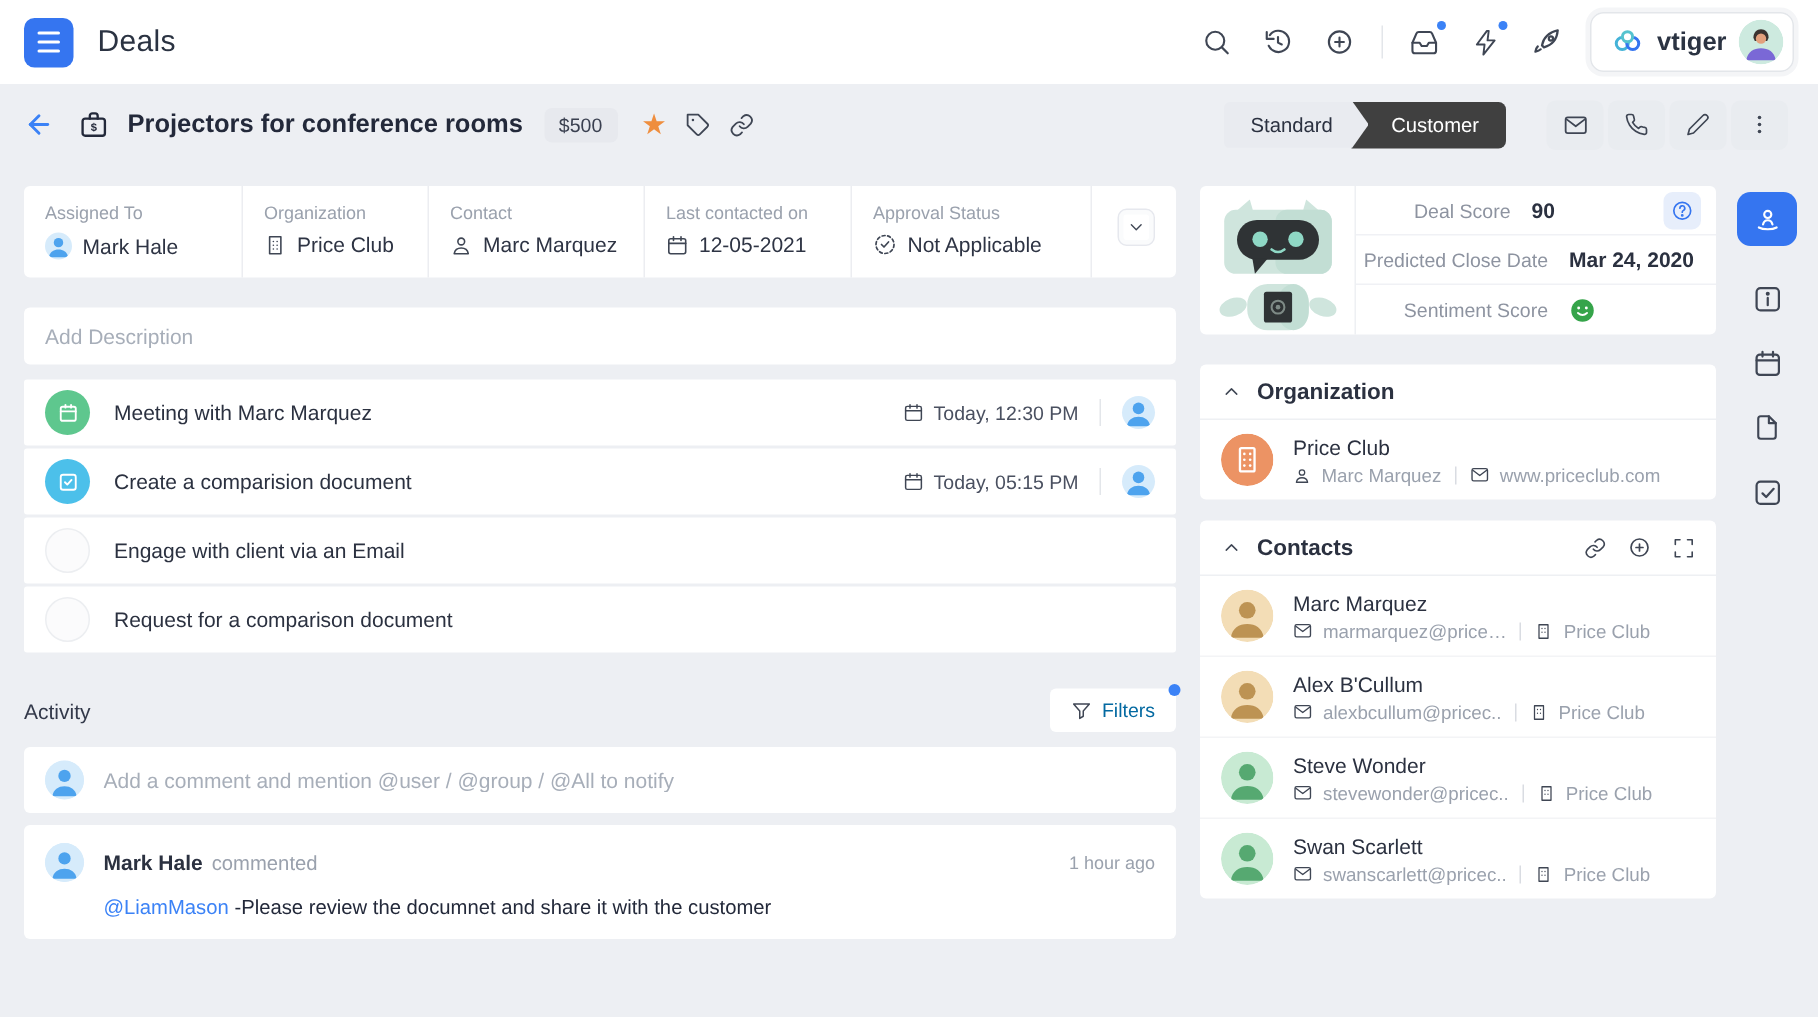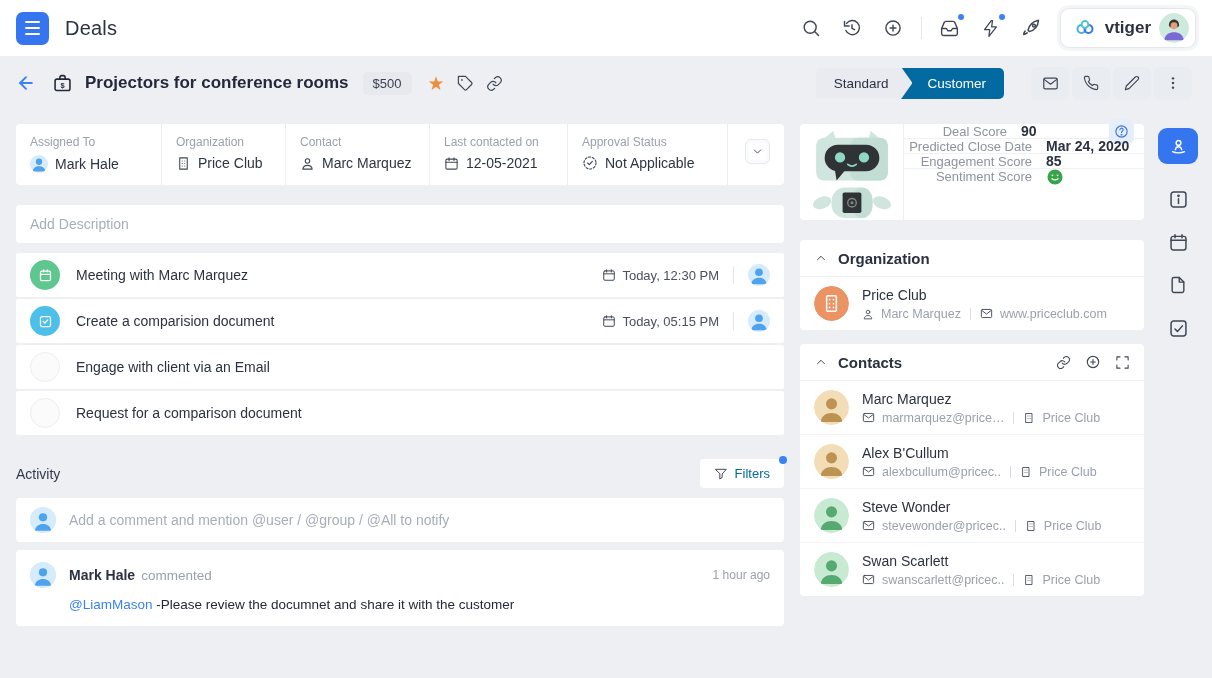--- a/index.html
+++ b/index.html
@@ -26,21 +26,21 @@
   .back-btn { cursor:pointer; }
   .deal-icon { margin-left:16px; }
   .deal-title { margin-left:12px; font-size:17px; font-weight:700; color:#23293a; }
   .amount-badge { margin-left:14px; background:#e7e9ee; border-radius:5px; padding:4px 10px; font-size:13px; color:#3a4050; }
   .star { margin-left:16px; color:#ef8e3e; font-size:19px; line-height:1; cursor:pointer; }
   .hd-mini { margin-left:12px; cursor:pointer; }
   .hd-right { margin-left:auto; display:flex; align-items:center; }
   .stage-track { display:flex; align-items:center; margin-right:24px; }
   .stage { font-size:13.5px; padding:8px 18px; }
   .stage-std { background:#e9ebf0; color:#2b3140; border-radius:4px 0 0 4px; clip-path:polygon(0 0, calc(100% - 11px) 0, 100% 50%, calc(100% - 11px) 100%, 0 100%); padding-right:24px; margin-right:-11px; position:relative; z-index:2; cursor:pointer; }
-  .stage-cust { background:#0369a1; color:#fff; border-radius:0 5px 5px 0; padding-left:26px; cursor:pointer; }
+  .stage-cust { background:#404040; color:#fff; border-radius:0 5px 5px 0; padding-left:26px; cursor:pointer; }
   .act-btn { width:38px; height:33px; background:#e9ecf0; border-radius:6px; display:flex; align-items:center; justify-content:center; margin-left:3px; cursor:pointer; }
 
   
   .main { display:flex; align-items:flex-start; padding:0 8px 0 16px; }
   .col-left { width:768px; }
   .col-right { width:344px; margin-left:16px; }
   .rail { width:44px; margin-left:12px; display:flex; flex-direction:column; align-items:center; padding-top:18px; gap:19px; }
 
   .card { background:#fff; border-radius:4px; }
 
@@ -86,21 +86,21 @@
   .cc-action { font-size:13.5px; color:#9aa1ad; margin-left:-7px; }
   .cc-time { margin-left:auto; font-size:12px; color:#9aa1ad; }
   .cc-body { margin-top:9px; padding-left:39px; font-size:13.5px; color:#23293a; }
   .cc-mention { color:#3b82f6; cursor:pointer; }
 
   
   .ai-card { margin-top:14px; }
   .ai-top { display:flex; }
   .robot-col { width:104px; border-right:1px solid #eef0f3; display:flex; align-items:center; justify-content:center; }
   .rows-col { flex:1; }
-  .ai-row { display:flex; align-items:center; height:15px; border-bottom:1px solid #f0f1f5; padding-right:10px; }
+  .ai-row { display:flex; align-items:center; height:33px; border-bottom:1px solid #f0f1f5; padding-right:10px; }
   .ai-row:last-child { border-bottom:none; }
   .ai-label { flex:1; text-align:right; font-size:13px; color:#8d93a0; padding-right:14px; }
   .ai-value { width:88px; font-size:14px; font-weight:700; color:#2b3140; }
   .help-btn { width:25px; height:25px; background:#e7eefb; border-radius:6px; display:flex; align-items:center; justify-content:center; cursor:pointer; }
   .ai-bottom { border-top:1px solid #eef0f3; height:45px; display:flex; align-items:center; justify-content:center; }
   .conv-btn { background:#eceef2; border-radius:4px; padding:8px 14px; font-size:13px; color:#3a4050; cursor:pointer; border:none; font-family:inherit; }
 
   
   .panel-card { margin-top:20px; }
   .panel-head { height:37px; display:flex; align-items:center; padding:0 14px; border-bottom:1px solid #eef0f3; gap:10px; }
@@ -469,24 +469,20 @@
                   <path d="M9.5 9.3a2.6 2.6 0 1 1 3.8 2.3c-.8.4-1.3 1-1.3 1.9"></path>
                   <circle cx="12" cy="17" r=".6" fill="#3575f0"></circle>
                 </svg>
             </span>
           </div>
           <div class="ai-row">
             <span class="ai-label">Predicted Close Date</span>
             <span class="ai-value">Mar 24, 2020</span>
           </div>
           <div class="ai-row">
-            <span class="ai-label">Engagement Score</span>
-            <span class="ai-value">85</span>
-          </div>
-          <div class="ai-row">
             <span class="ai-label">Sentiment Score</span>
             <span class="ai-value">
               <svg width="18" height="18" viewBox="0 0 24 24">
                   <circle cx="12" cy="12" r="10" fill="#35a44a"></circle>
                   <circle cx="8.6" cy="9.8" r="1.3" fill="#fff"></circle>
                   <circle cx="15.4" cy="9.8" r="1.3" fill="#fff"></circle>
                   <path d="M8 14.2q4 3.4 8 0" stroke="#fff" stroke-width="1.7" fill="none" stroke-linecap="round"></path>
                 </svg>
             </span>
           </div>

